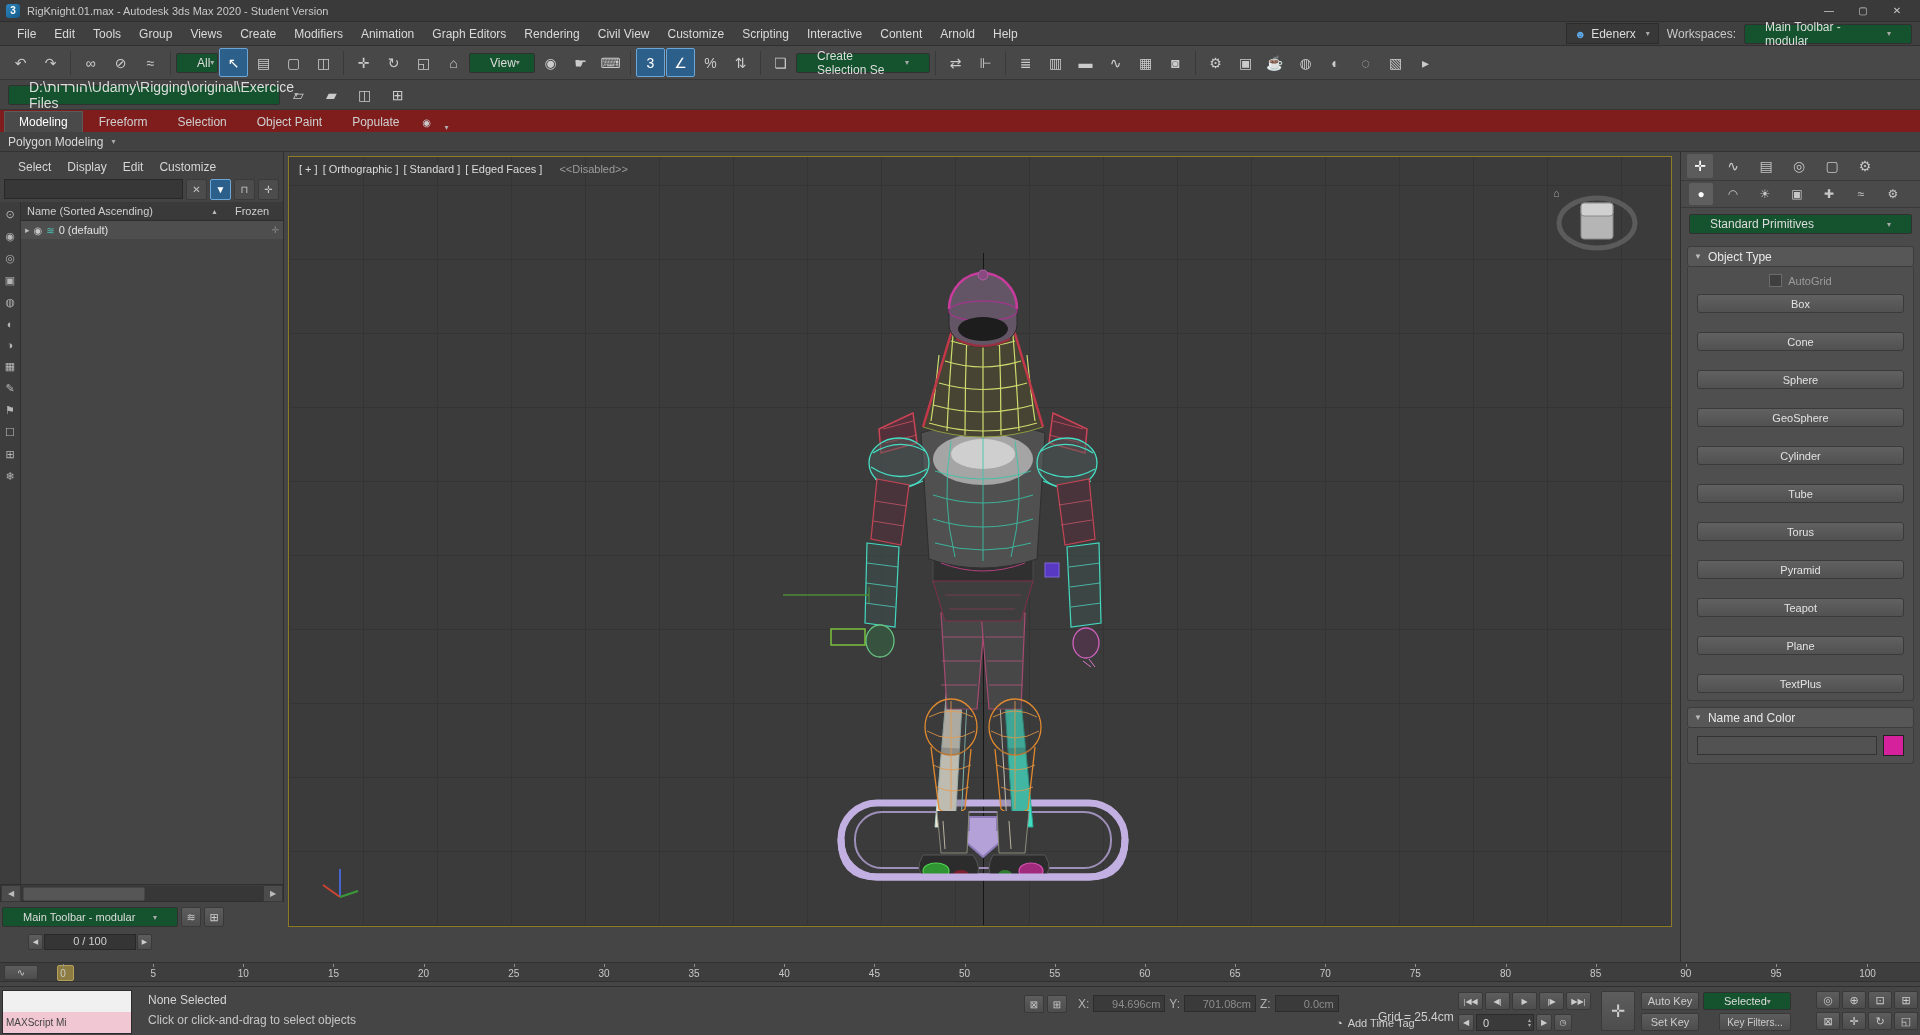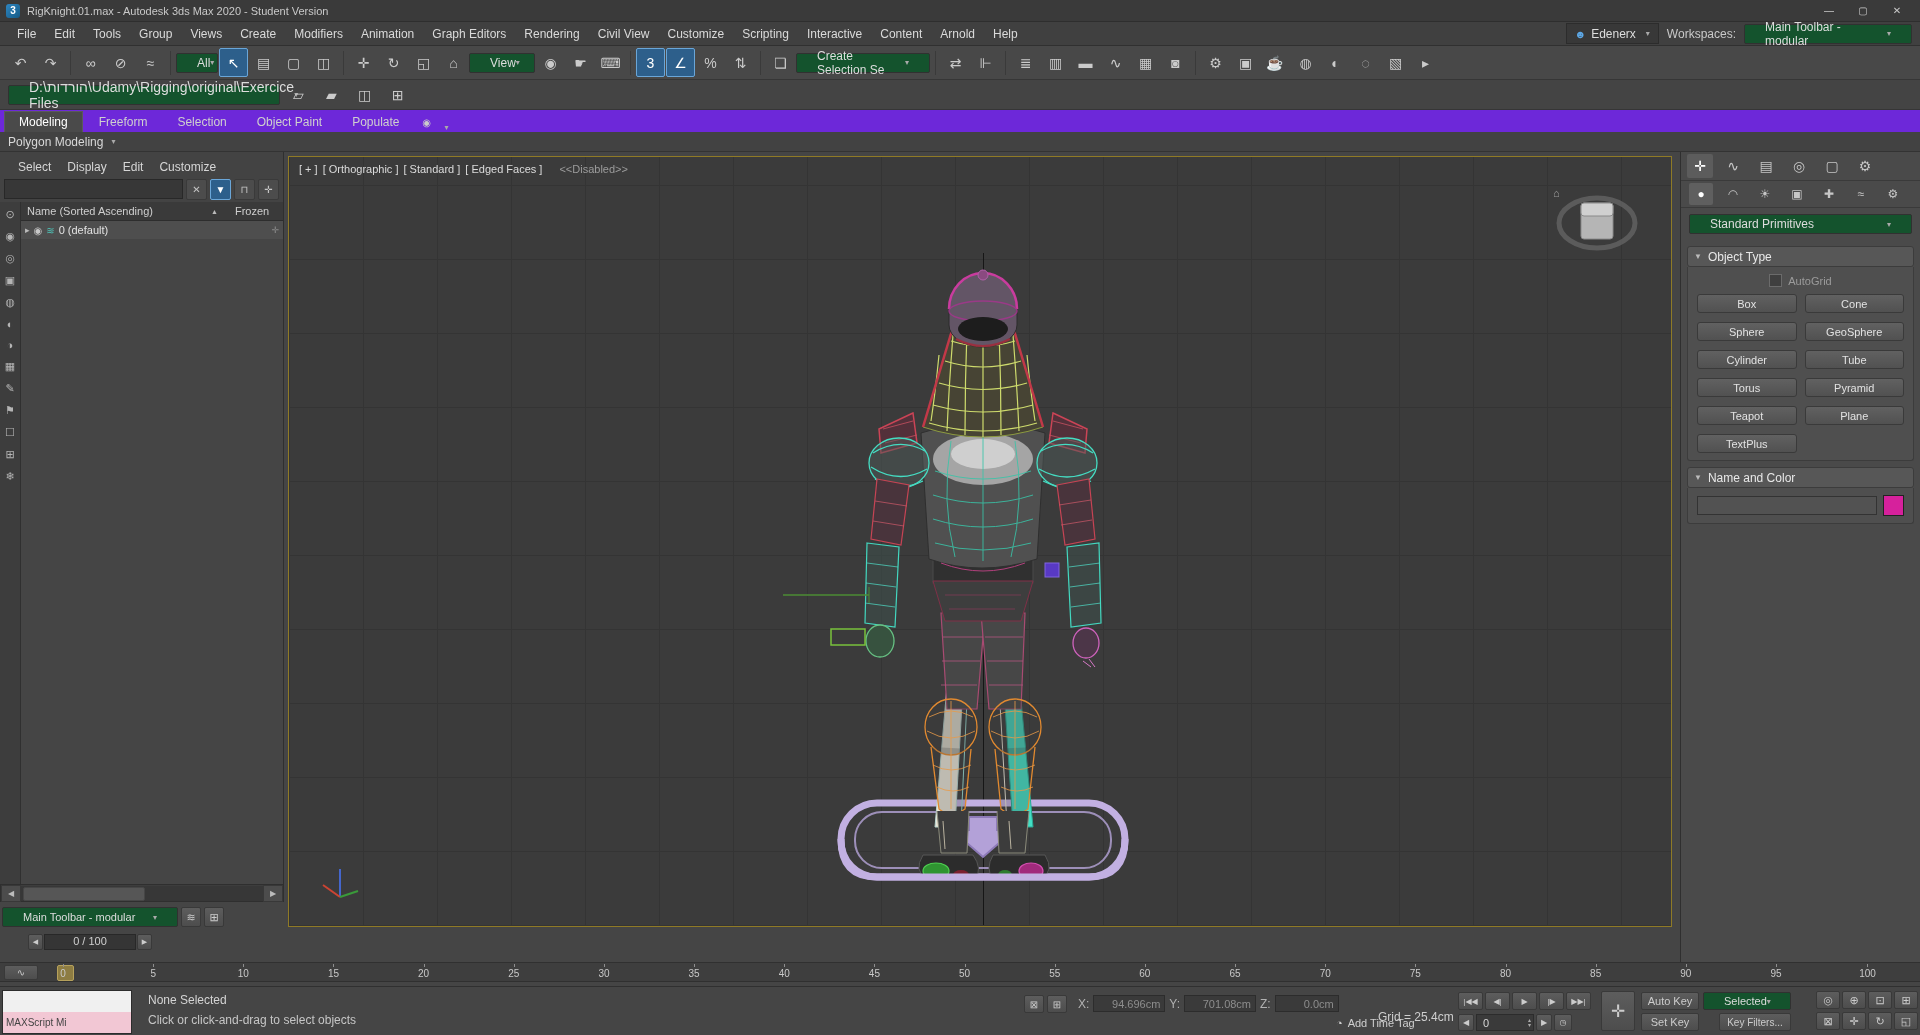--- a/index.html
+++ b/index.html
@@ -16,21 +16,21 @@
   .user-icon{color:#5da9e8;font-size:11px}
   .caret{font-size:8px;color:#aaa;margin-left:5px}
   .ws-label{color:#c9c9c9}
   .combo{display:flex;align-items:center;background:#14532d;border:1px solid #313131;height:20px;padding:0 20px;color:#ddd;border-radius:2px;box-sizing:border-box}
   .combo .caret{margin-left:auto}
   .toolbar1{position:absolute;top:46px;left:0;height:34px;width:100%;background:#484848;display:flex;align-items:center;padding:0 6px;gap:1px;border-bottom:1px solid #363636;box-sizing:border-box}
   .tbtn{width:27px;height:27px;display:flex;align-items:center;justify-content:center;font-size:14px;color:#cbcbcb;border-radius:2px;border:1px solid transparent;flex:none}
   .tbtn.active{background:#2d5f8b;border-color:#6aa6d8;color:#fff}
   .sep{width:1px;height:24px;background:#3a3a3a;margin:0 4px;flex:none}
   .toolbar2{position:absolute;top:80px;left:0;height:30px;width:100%;background:#444;display:flex;align-items:center;padding:0 8px;gap:4px;border-bottom:1px solid #363636;box-sizing:border-box}
-  .ribbon-tabs{position:absolute;top:110px;left:0;height:22px;width:100%;background:#6d28d9;display:flex;align-items:flex-end;padding:0 4px;gap:2px;box-sizing:border-box}
+  .ribbon-tabs{position:absolute;top:110px;left:0;height:22px;width:100%;background:#7f1d1d;display:flex;align-items:flex-end;padding:0 4px;gap:2px;box-sizing:border-box}
   .rtab{padding:3px 14px;color:#cfcfcf}
   .rtab.active{background:#4a4a4a;color:#fff;border:1px solid #5a5a5a;border-bottom:none}
   .ribbon-strip{position:absolute;top:132px;left:0;height:20px;width:100%;background:#424242;display:flex;align-items:center;padding:0 8px;gap:6px;border-bottom:1px solid #333;color:#d8d8d8;box-sizing:border-box}
   .explorer{position:absolute;left:0;top:152px;width:284px;height:732px;background:#434343;border-right:1px solid #2f2f2f;display:flex;flex-direction:column;box-sizing:border-box}
   .exp-menus{height:24px;display:flex;align-items:flex-end;padding-left:10px;flex:none}
   .exp-menu{padding:2px 8px;color:#d6d6d6}
   .exp-search{height:26px;display:flex;align-items:center;padding:0 4px;gap:3px;flex:none}
   .exp-input{flex:1;height:18px;background:#373737;border:1px solid #282828;color:#ddd;padding:0 4px;font-size:11px;font-family:inherit}
   .exp-ibtn{width:19px;height:19px;display:flex;align-items:center;justify-content:center;font-size:10px;color:#c4c4c4;border:1px solid #3a3a3a;background:#4c4c4c;border-radius:2px;flex:none}
   .exp-ibtn.active{background:#2d5f8b;border-color:#6aa6d8;color:#fff}
@@ -73,21 +73,21 @@
   .cp-cats{height:26px;display:flex;align-items:center;padding:0 8px;gap:8px;border-bottom:1px solid #3a3a3a;flex:none}
   .cp-cat{width:24px;height:22px;display:flex;align-items:center;justify-content:center;font-size:12px;color:#c6c6c6;border-radius:2px}
   .cp-cat.active{background:#5f5f5f;color:#fff}
   .cp-combo{margin:6px 8px;height:20px;flex:none}
   .rollout{margin:6px 6px 0;flex:none}
   .rollout-h{height:19px;background:#575757;border:1px solid #3c3c3c;border-radius:3px;display:flex;align-items:center;gap:6px;padding:0 6px;color:#e8e8e8}
   .rarrow{font-size:8px;color:#bbb}
   .rollout-b{background:#4f4f4f;border:1px solid #3c3c3c;border-top:none;border-radius:0 0 3px 3px;padding:7px 9px}
   .autogrid{display:flex;align-items:flex-end;gap:6px;justify-content:center;color:#9b9b9b;font-size:11px;margin-bottom:7px}
   .cb{width:11px;height:11px;background:#3f3f3f;border:1px solid #6b6b6b;display:inline-block}
-  .ot-grid{display:grid;grid-template-columns:1fr 1fr;gap:9px 8px}
+  .ot-grid{display:grid;grid-template-columns:1fr;gap:19px 8px}
   .maxbtn{height:19px;background:linear-gradient(#616161,#515151);border:1px solid #3a3a3a;border-radius:3px;color:#e2e2e2;font-size:11px;font-family:inherit}
   .nc-row{display:flex;gap:6px;align-items:center}
   .name-input{flex:1;height:19px;background:#525252;border:1px solid #333;color:#e0e0e0;font-family:inherit;font-size:11px;padding:0 4px;box-sizing:border-box}
   .swatch{width:19px;height:19px;border:1px solid #222;flex:none}
   .ruler{position:absolute;left:0;top:962px;width:1920px;height:20px;background:#3e3e3e;border-top:1px solid #303030;border-bottom:1px solid #303030;box-sizing:border-box}
   .mini-curve{position:absolute;left:4px;top:2px;width:34px;height:15px;font-size:10px}
   .ticks{position:absolute;left:56px;right:44px;top:1px;height:18px;display:flex;justify-content:space-between}
   .tick{position:relative;min-width:14px;text-align:center;font-size:10px;color:#c9c9c9;padding-top:4px}
   .tick::before{content:"";position:absolute;left:50%;top:0;width:1px;height:3px;background:#8f8f8f}
   .time-handle{position:absolute;left:57px;top:2px;width:15px;height:14px;background:#8d7c42;border:1px solid #b6a15c;border-radius:2px}

